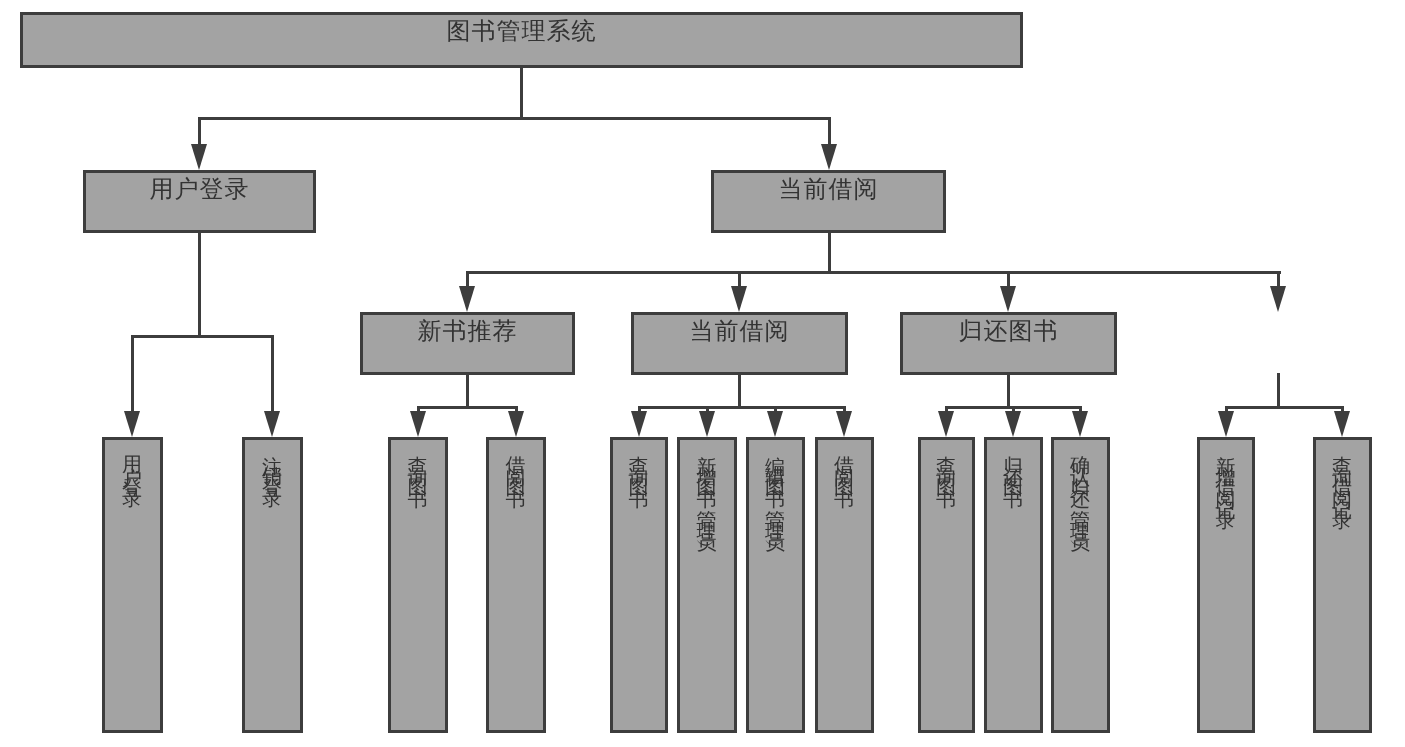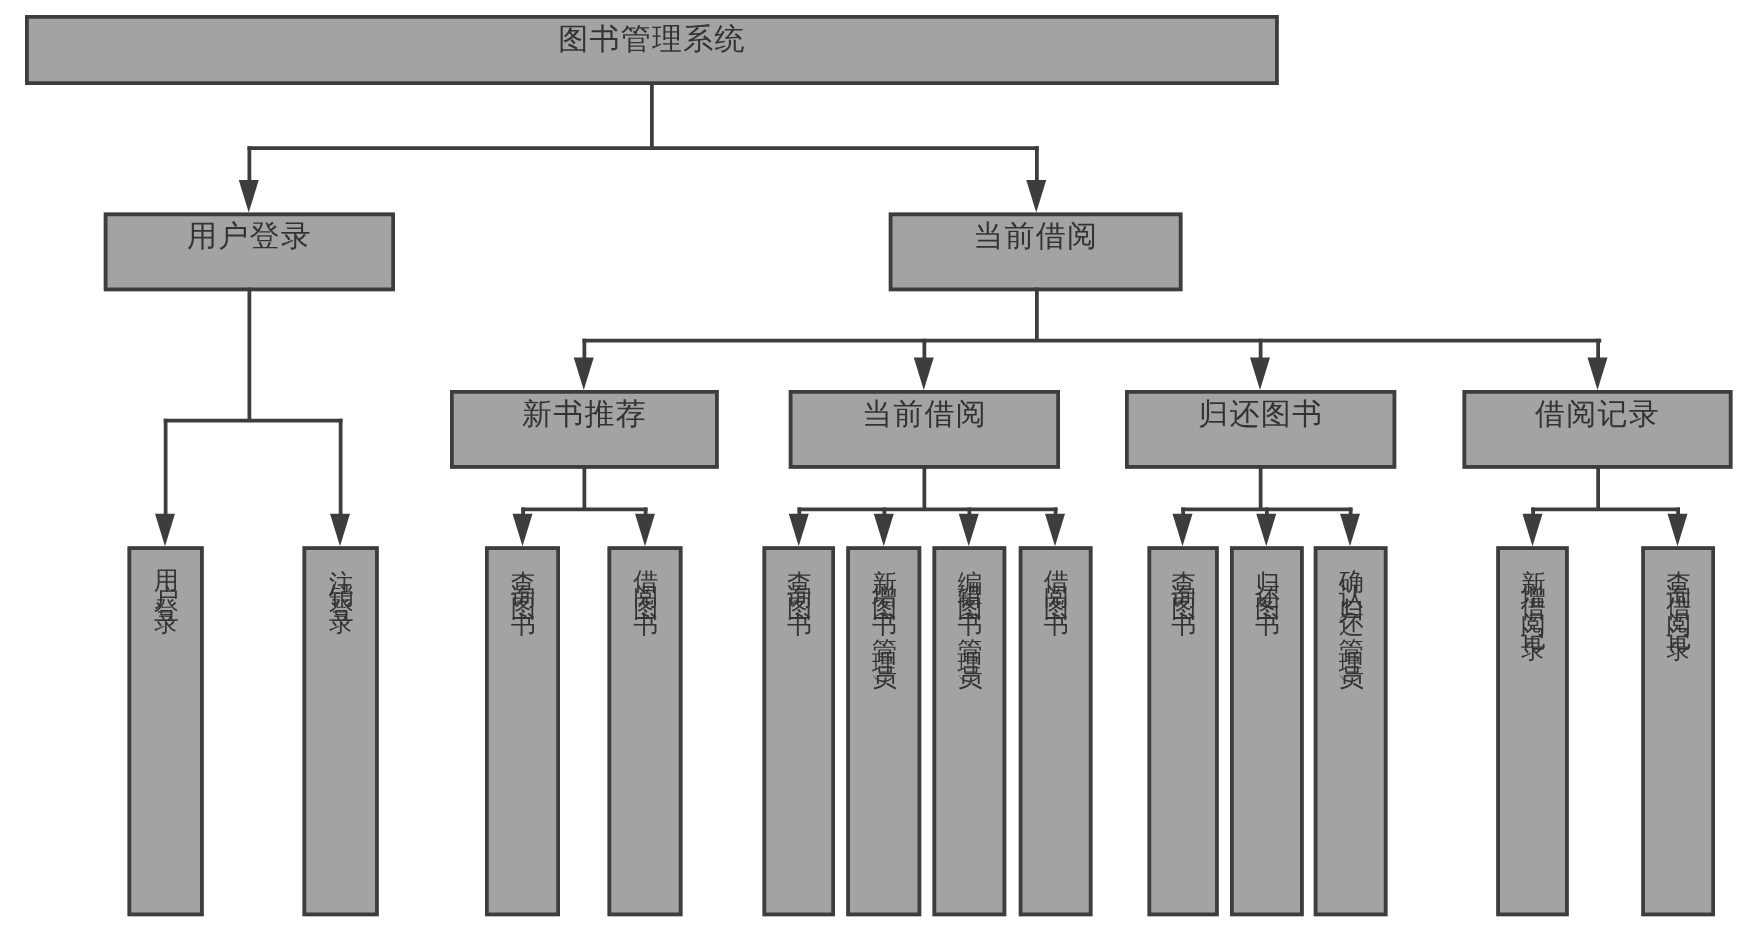--- a/index.html
+++ b/index.html
@@ -47,23 +47,20 @@
   </div>
 
   <div class="box" style="left:360px;top:312px;width:215px;height:63px">
     <span>新书推荐</span>
   </div>
   <div class="box" style="left:631px;top:312px;width:217px;height:63px">
     <span>当前借阅</span>
   </div>
   <div class="box" style="left:900px;top:312px;width:217px;height:63px">
     <span>归还图书</span>
-  </div>
-  <div class="box" style="left:1170px;top:312px;width:216px;height:63px">
-    <span>借阅记录</span>
   </div>
 
   <div class="box leaf" style="left:102px;top:437px;width:61px;height:296px">
     <span>用户登录</span>
   </div>
   <div class="box leaf" style="left:242px;top:437px;width:61px;height:296px">
     <span>注销登录</span>
   </div>
 
   <div class="box leaf" style="left:388px;top:437px;width:60px;height:296px">

